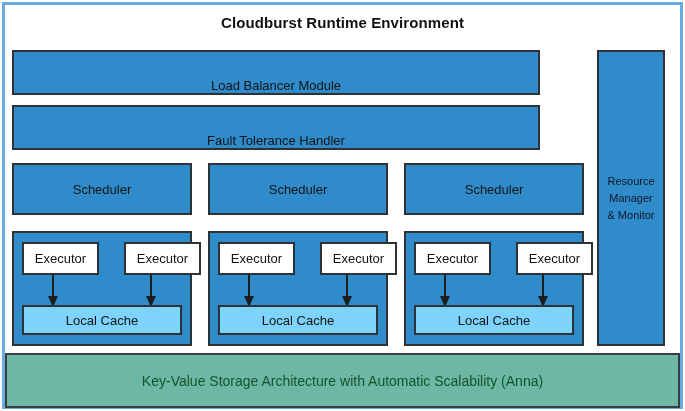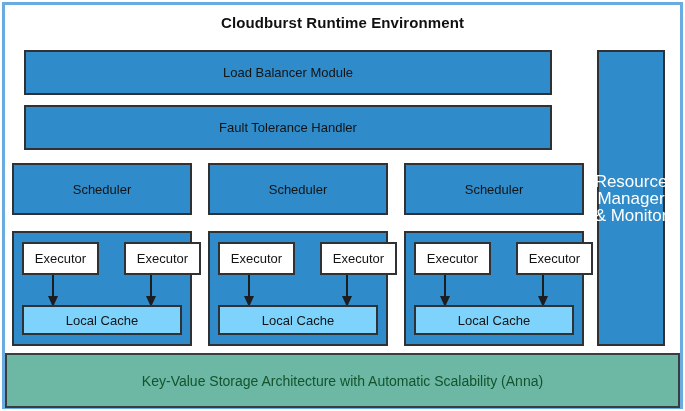--- a/index.html
+++ b/index.html
@@ -52,23 +52,24 @@
     border: 2px solid #2f3234;
     box-sizing: border-box;
     display: flex;
     align-items: center;
     justify-content: center;
     color: #141414;
     font-size: 13px;
   }
 
   .wide-band {
-    left: 24px;
+    left: 12px;
     width: 528px;
     height: 45px;
+    align-items: flex-end;
   }
   #load-balancer { top: 50px; }
   #fault-tolerance { top: 105px; }
 
   
   .scheduler {
     top: 163px;
     height: 52px;
     width: 180px;
   }
@@ -144,23 +145,23 @@
     top: 50px;
     width: 68px;
     height: 296px;
     background: #2f8bc9;
     border: 2px solid #2f3234;
     box-sizing: border-box;
     display: flex;
     align-items: center;
     justify-content: center;
     text-align: center;
-    font-size: 17px;
+    font-size: 11px;
     line-height: 17px;
-    color: #ffffff;
+    color: #0f172a;
     white-space: pre-line;
   }
 
   
   #storage-band {
     position: absolute;
     left: 5px;
     top: 353px;
     width: 675px;
     height: 55px;

